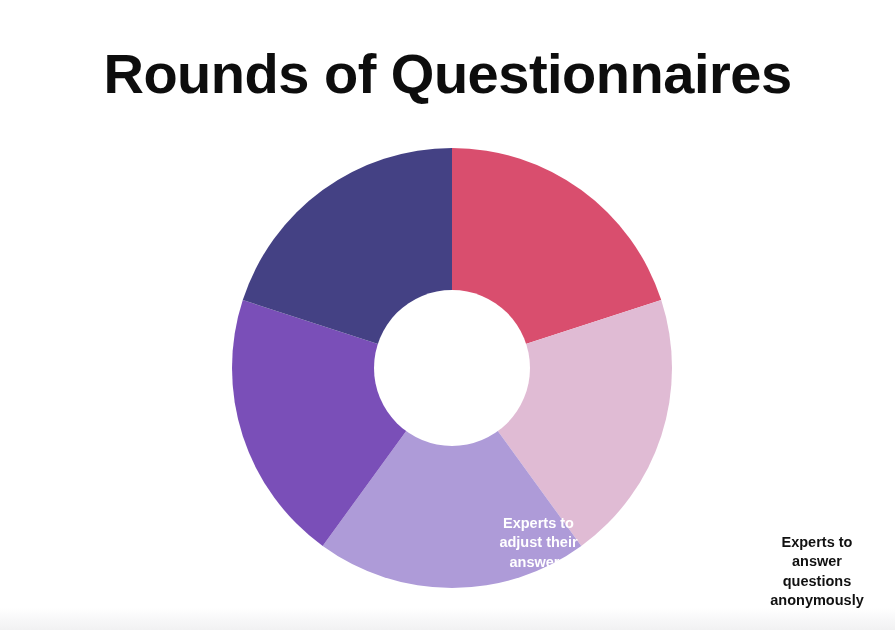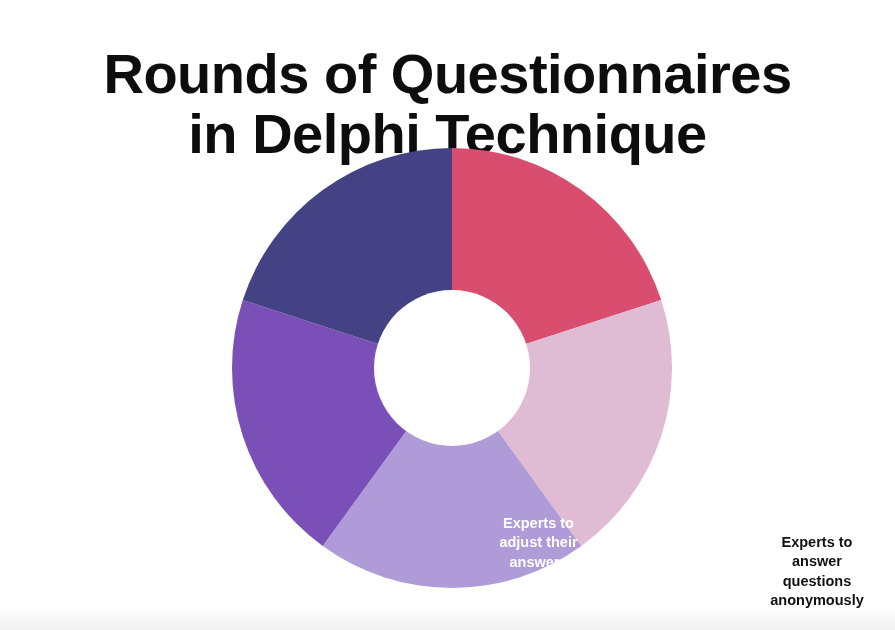--- a/index.html
+++ b/index.html
@@ -91,21 +91,20 @@
     background: linear-gradient(to bottom, #ffffff 0%, #f7f7f8 55%, #f1f1f2 100%);
   }
 </style>
 </head>
 <body>
 
 <div id="page">
 
   <div id="title-block">
     <span class="title-line">Rounds of Questionnaires</span>
-    <span class="title-line">in Delphi Technique</span>
   </div>
 
   <div id="chart-wrap">
     <svg id="donut-svg" viewBox="0 0 440 440" xmlns="http://www.w3.org/2000/svg">
       <g id="slices-group">
           <path d="M 220 220 L 220.00 0.00 A 220 220 0 0 1 429.23 152.02 Z" fill="#d94e6e"></path>
           <path d="M 220 220 L 429.23 152.02 A 220 220 0 0 1 349.31 397.98 Z" fill="#e0bbd4"></path>
           <path d="M 220 220 L 349.31 397.98 A 220 220 0 0 1 90.69 397.98 Z" fill="#ae9bd8"></path>
           <path d="M 220 220 L 90.69 397.98 A 220 220 0 0 1 10.77 152.02 Z" fill="#7a4fb8"></path>
           <path d="M 220 220 L 10.77 152.02 A 220 220 0 0 1 220.00 0.00 Z" fill="#444184"></path>

